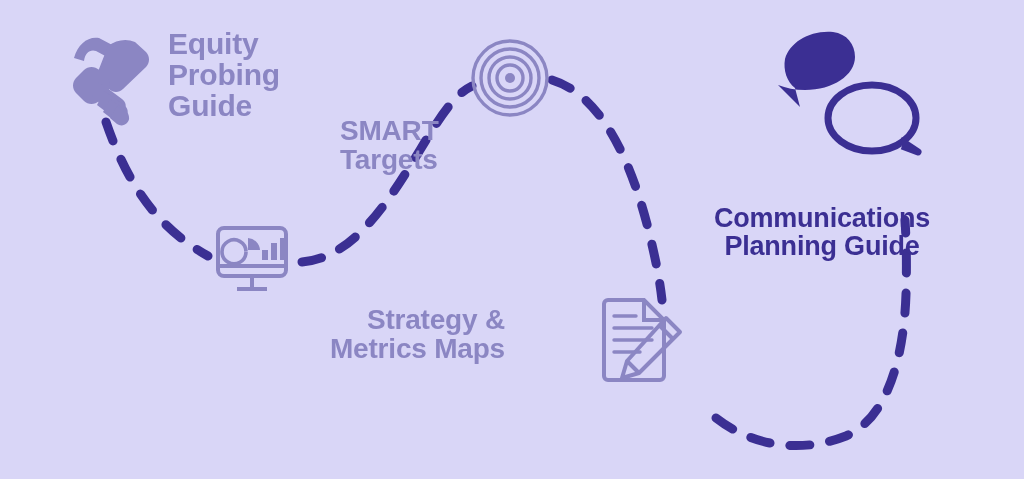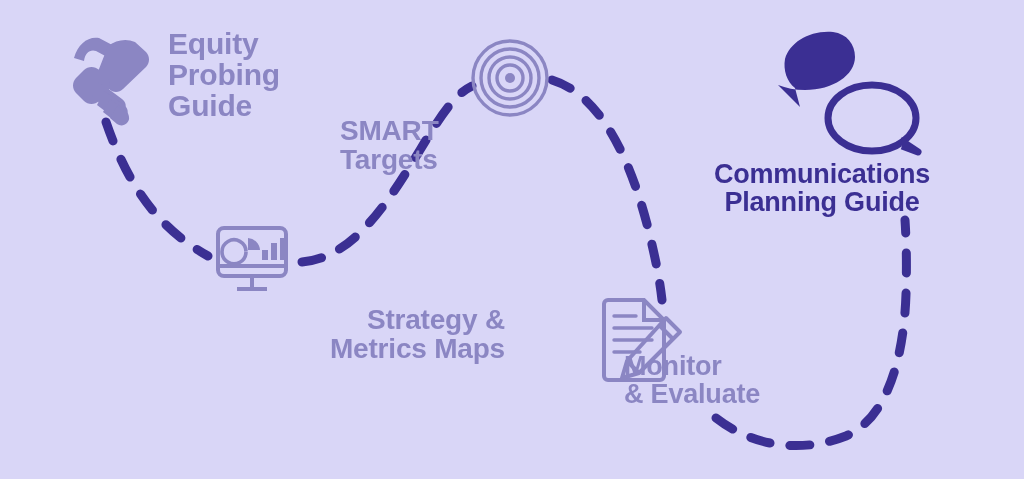--- a/index.html
+++ b/index.html
@@ -28,21 +28,21 @@
   }
   .node-label {
     position: absolute;
     margin: 0;
     font-weight: bold;
     line-height: 1.04;
     letter-spacing: -0.2px;
     white-space: pre;
   }
   .label-muted { color: #8B86C3; }
-  .label-accent { color: #3B2F93; }
+  .label-accent { color: #3B2F93; margin-top: 44px; }
 
   #label-equity {
     left: 168px;
     top: 28px;
     font-size: 30px;
   }
   #label-strategy {
     left: 0px;
     top: 305px;
     width: 505px;
@@ -148,19 +148,17 @@
   <p class="node-label label-muted" id="label-equity">Equity
 Probing
 Guide</p>
 
   <p class="node-label label-muted" id="label-strategy">Strategy &amp;
 Metrics Maps</p>
 
   <p class="node-label label-muted" id="label-smart">SMART
 Targets</p>
 
-  <p class="node-label label-muted" id="label-monitor">Monitor
-&amp; Evaluate</p>
 
   <p class="node-label label-accent" id="label-comms">Communications
 Planning Guide</p>
 
 </div>
 
 </body></html>

